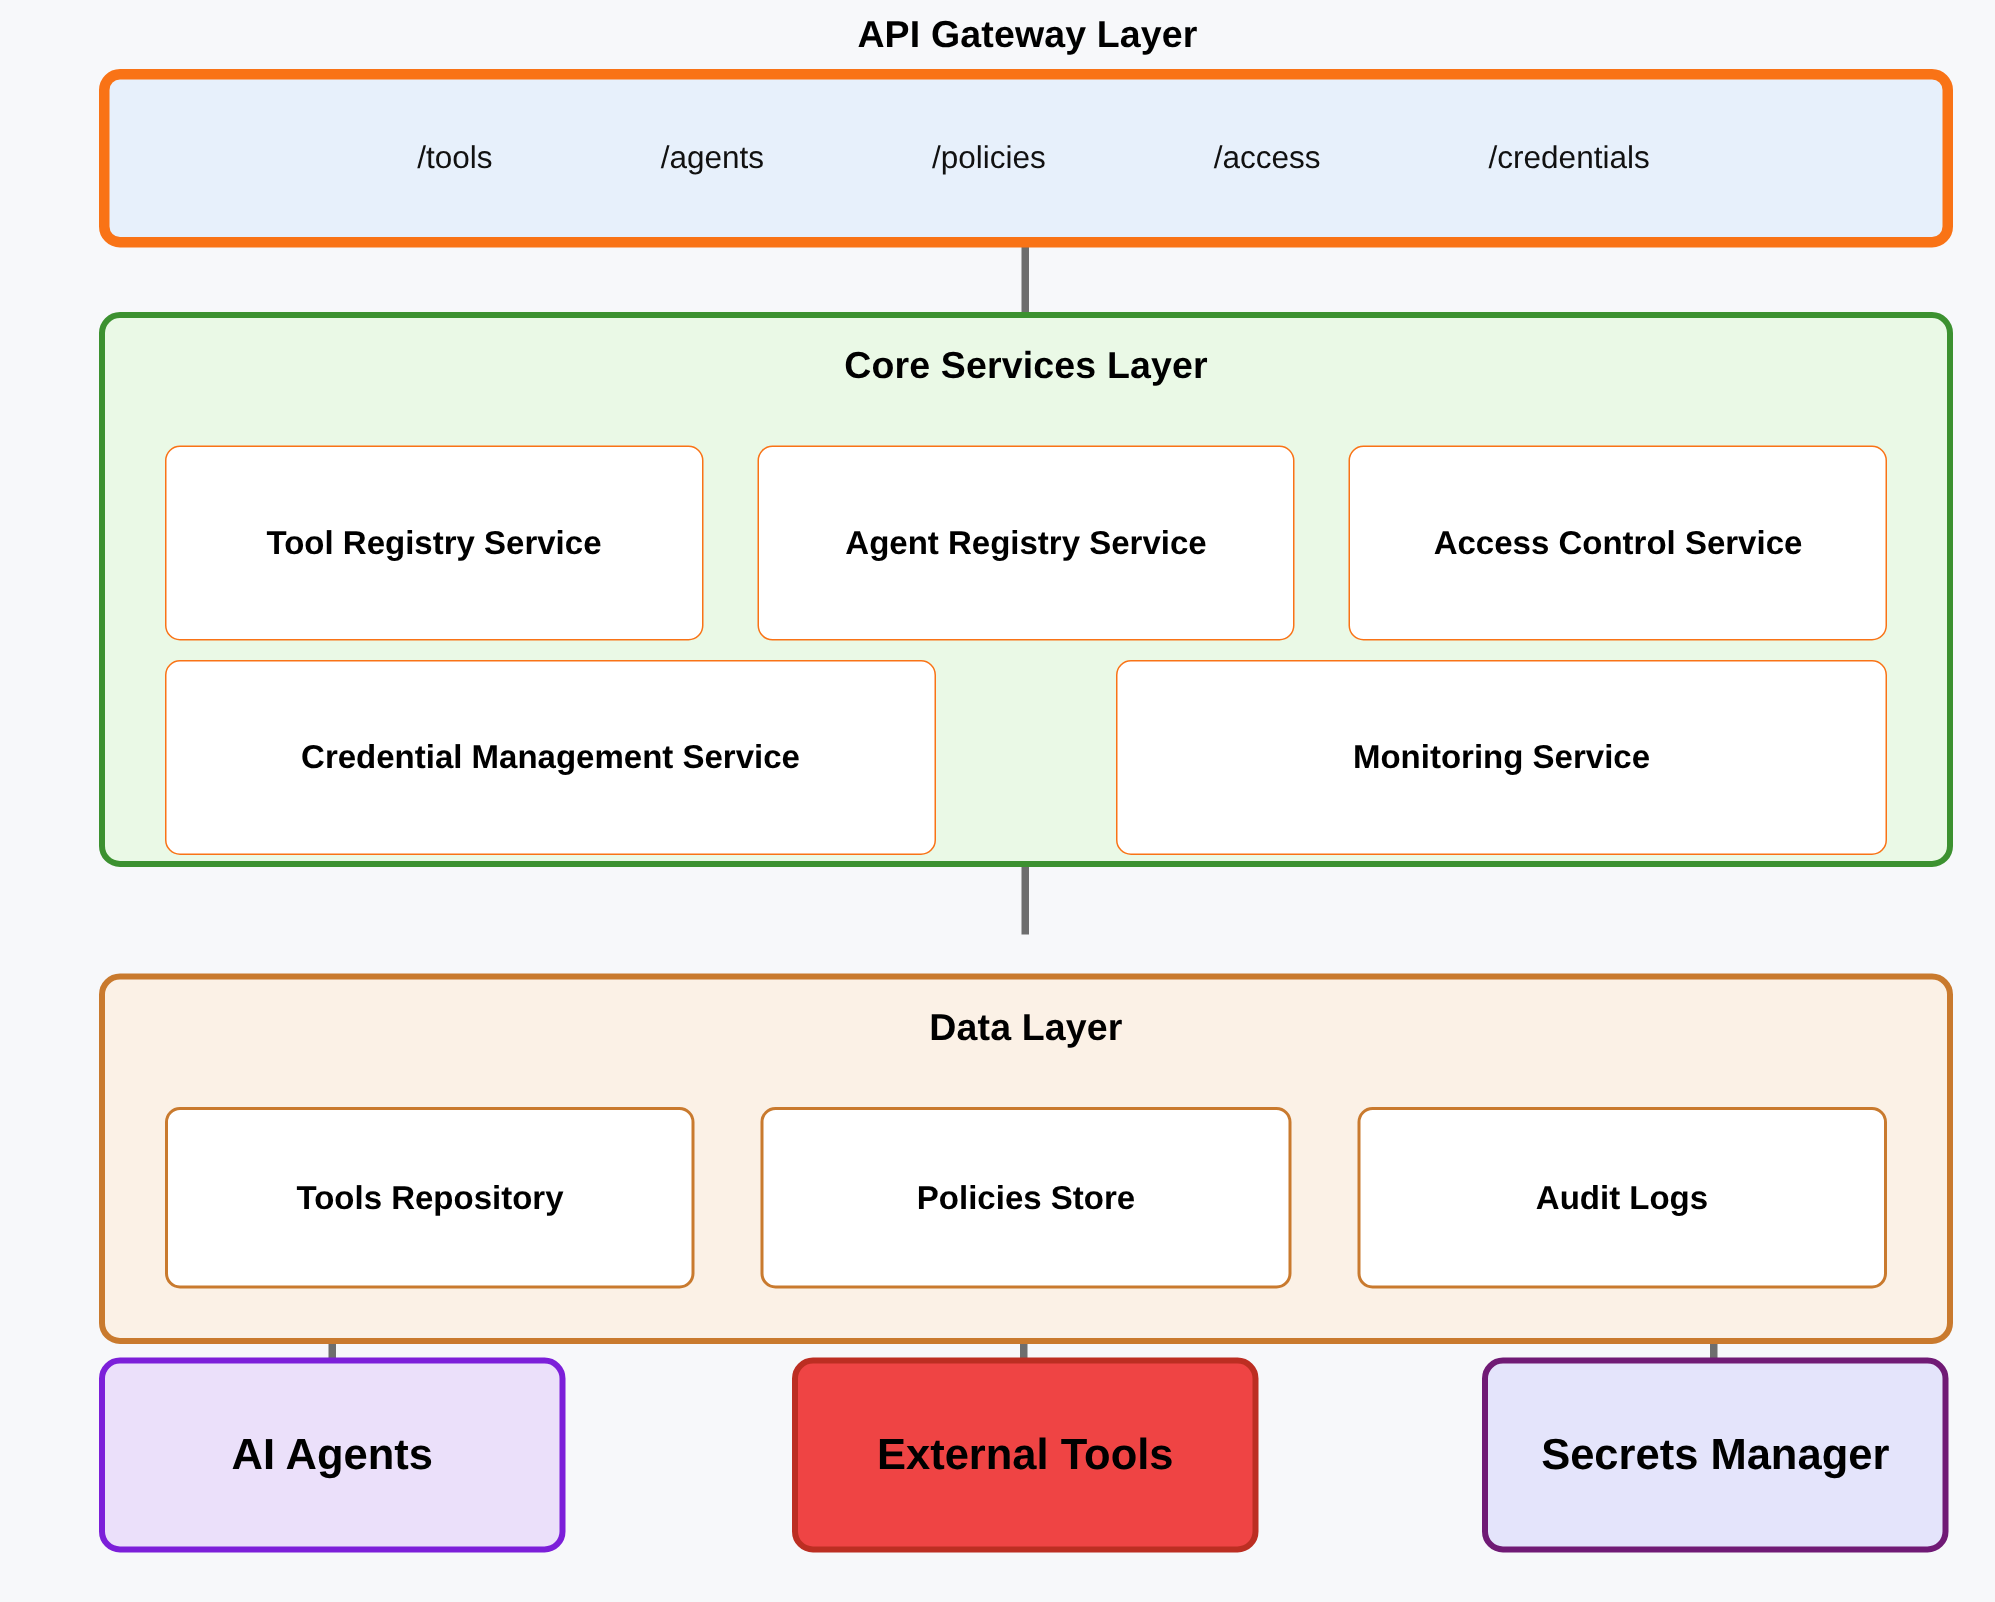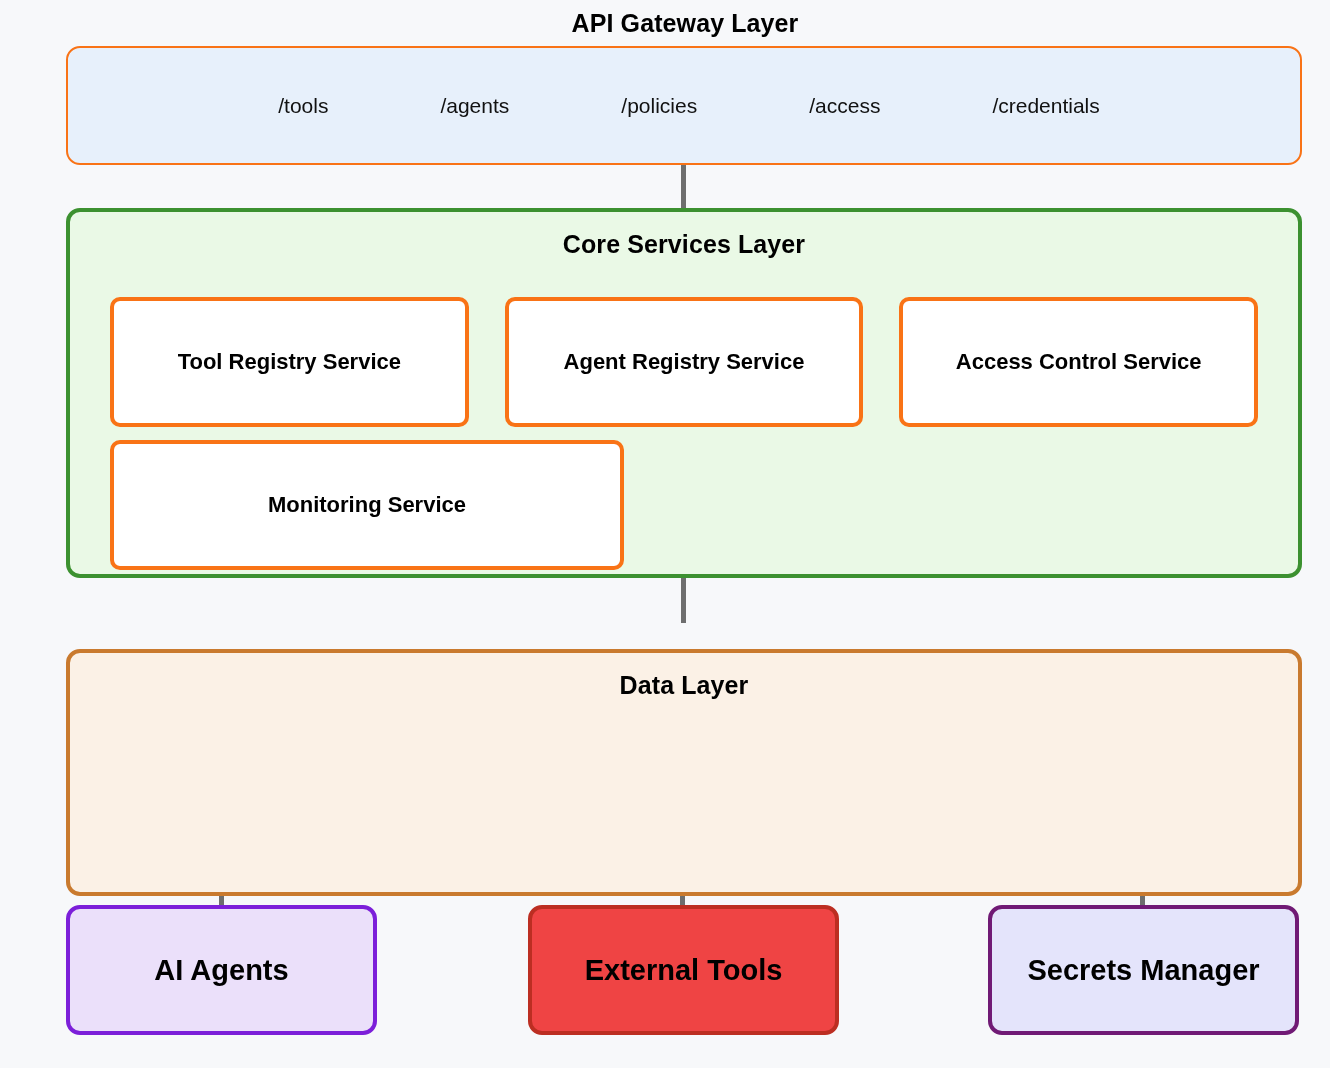--- a/index.html
+++ b/index.html
@@ -51,21 +51,21 @@
     font-size: 25px;
     line-height: 30px;
     z-index: 3;
   }
   #api-gateway-layer {
     left: 46px;
     top: 46px;
     width: 1236px;
     height: 119px;
     background: #e7f0fb;
-    border: 2px solid #f97316;
+    border: 7px solid #f97316;
   }
   #api-endpoints {
     position: absolute;
     left: 0;
     top: 0;
     width: 100%;
     height: 100%;
     display: flex;
     align-items: center;
     justify-content: center;
@@ -111,21 +111,21 @@
     left: 40px;
     top: 228px;
     width: 1148px;
     height: 130px;
     gap: 0;
     justify-content: space-between;
   }
 
   .service-box {
     background: #ffffff;
-    border: 4px solid #f97316;
+    border: 1px solid #f97316;
     border-radius: 10px;
     display: flex;
     align-items: center;
     justify-content: center;
     text-align: center;
     font-size: 22px;
     font-weight: bold;
     color: #000000;
     padding: 4px 10px;
   }
@@ -239,27 +239,33 @@
   <div class="layer" id="core-services-layer">
     <div class="layer-title" id="core-services-title">Core Services Layer</div>
 
     <div class="core-row" id="core-row-1">
       <div class="service-box" id="svc-tool-registry">Tool Registry Service</div>
       <div class="service-box" id="svc-agent-registry">Agent Registry Service</div>
       <div class="service-box" id="svc-access-control">Access Control Service</div>
     </div>
 
     <div class="core-row" id="core-row-2">
+      <div class="service-box" id="svc-credential">Credential Management Service</div>
       <div class="service-box" id="svc-monitoring">Monitoring Service</div>
     </div>
   </div>
 
   <div class="layer" id="data-layer">
     <div class="layer-title" id="data-layer-title">Data Layer</div>
 
+    <div id="data-row">
+      <div class="store-box" id="store-tools-repository">Tools Repository</div>
+      <div class="store-box" id="store-policies-store">Policies Store</div>
+      <div class="store-box" id="store-audit-logs">Audit Logs</div>
+    </div>
   </div>
 
   <div class="external-node" id="ext-ai-agents">AI Agents</div>
 
   <div class="external-node" id="ext-external-tools">External Tools</div>
 
   <div class="external-node" id="ext-secrets-manager">Secrets Manager</div>
 
 </div>
 

